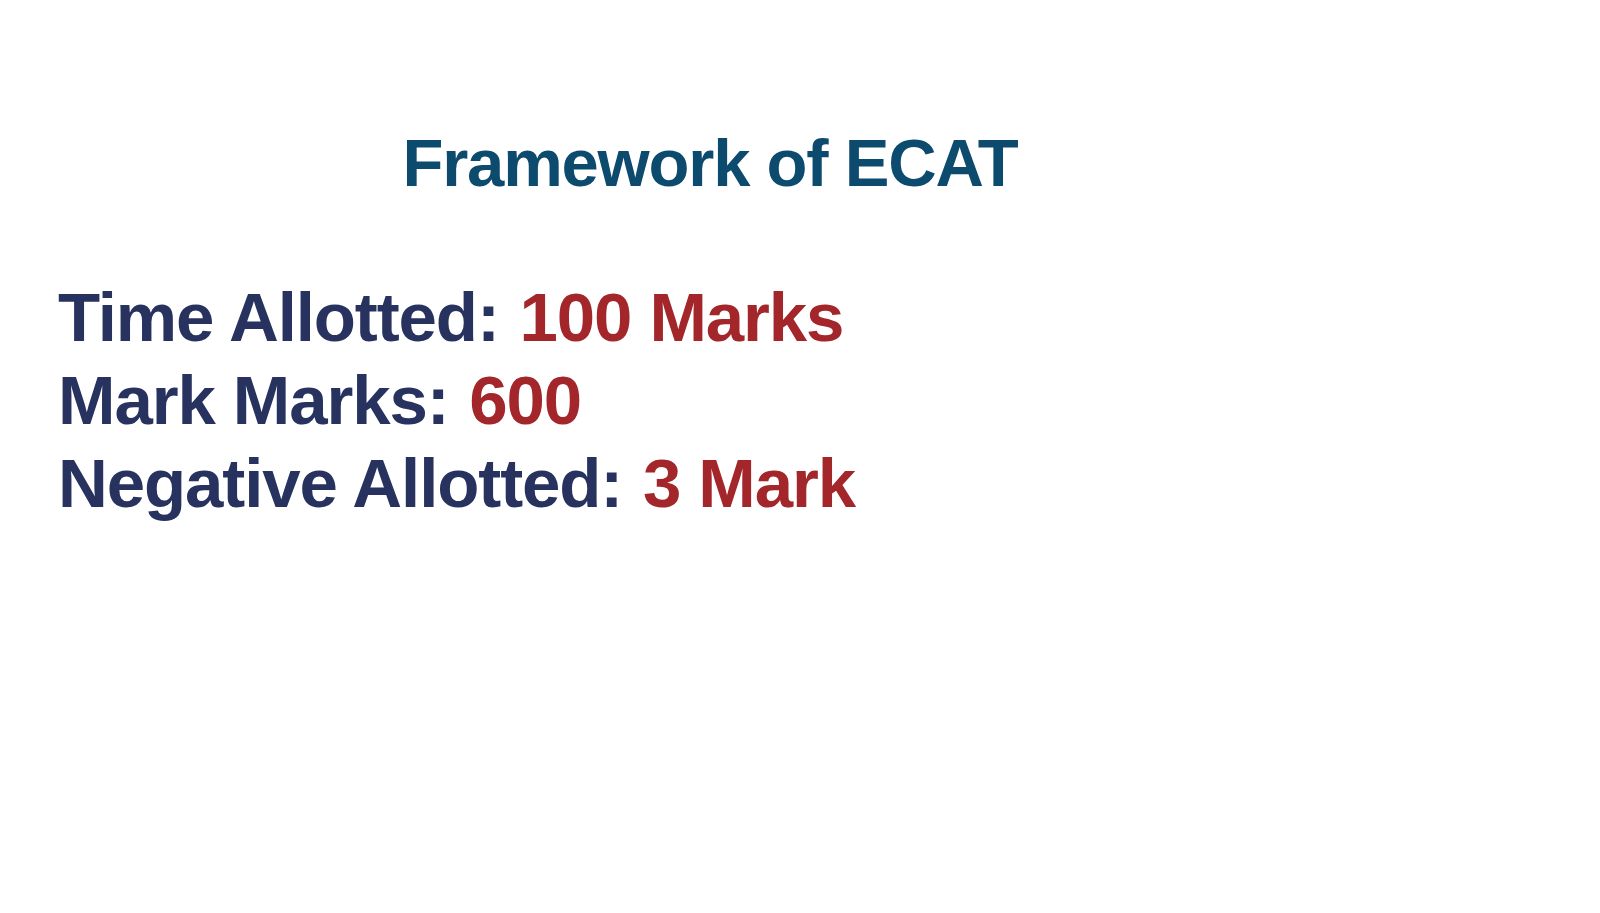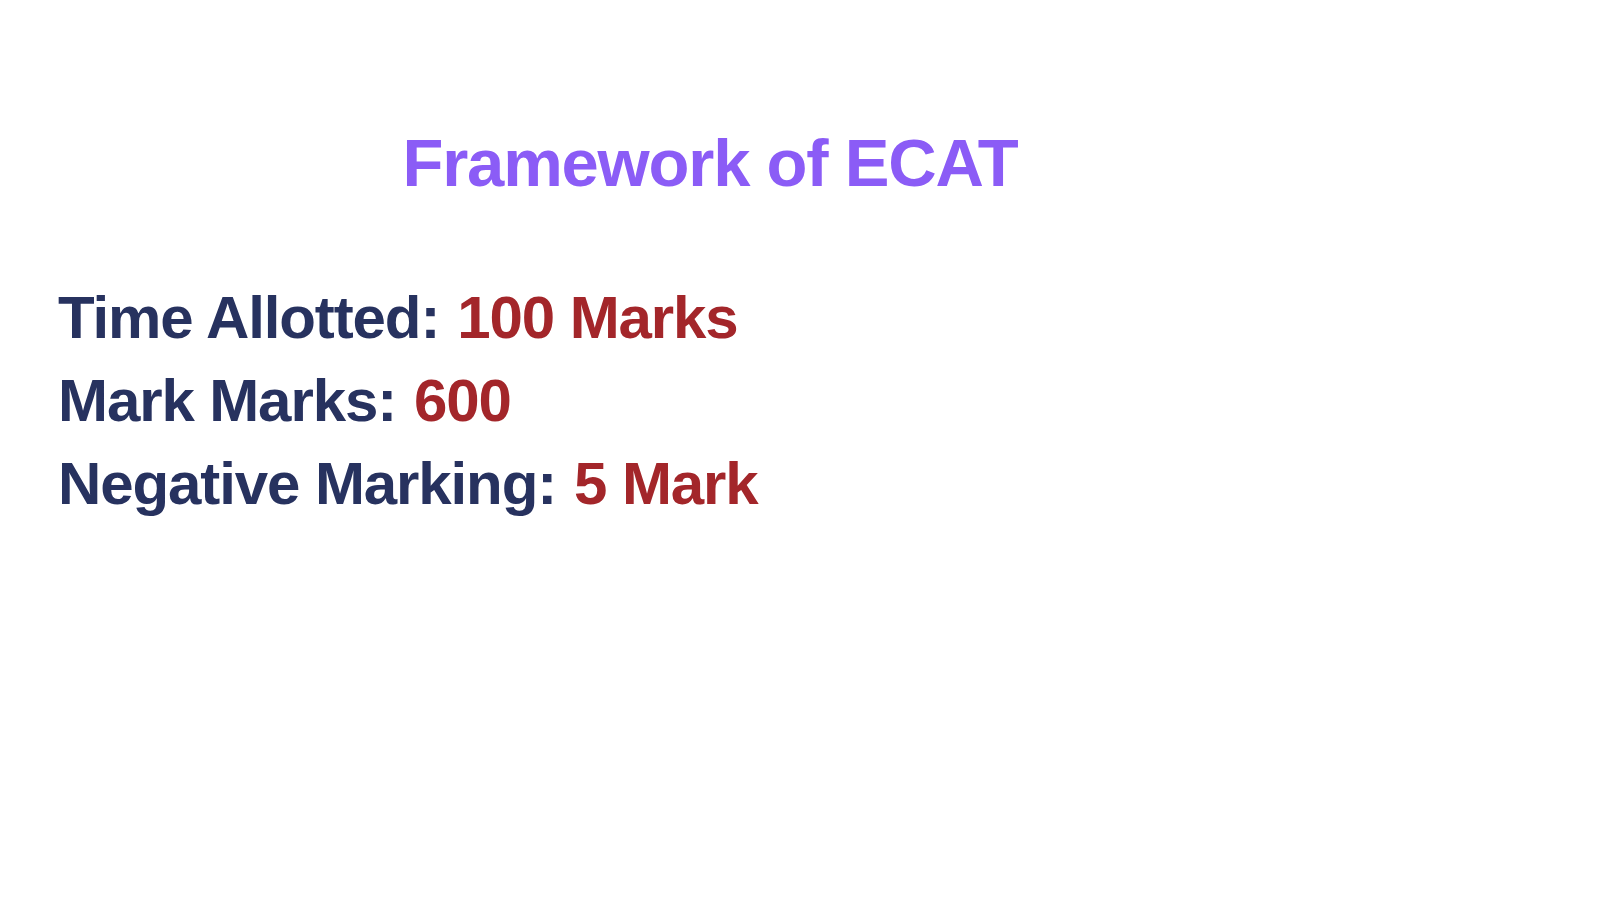--- a/index.html
+++ b/index.html
@@ -27,34 +27,34 @@
   .slide-title {
     position: absolute;
     top: 84px;
     left: 0;
     width: 1420px;
     text-align: center;
     font-size: 67px;
     line-height: 1.0;
     font-weight: 700;
     letter-spacing: -1.2px;
-    color: #8b5cf6;
+    color: #0c4a6e;
     white-space: nowrap;
   }
 
   
   .facts {
     position: absolute;
     top: 276px;
     left: 58px;
     width: 1480px;
   }
 
   .fact-line {
-    font-size: 60px;
+    font-size: 69px;
     line-height: 83px;
     font-weight: 700;
     letter-spacing: -1.1px;
     white-space: nowrap;
     color: #27325f;
   }
 
   .fact-label {
     color: #27325f;
     font-weight: 700;
@@ -82,18 +82,18 @@
     <div class="fact-line">
       <span class="fact-label">Time Allotted:</span><span class="gap"></span><span class="fact-value">100 Marks</span>
     </div>
 
     <div class="fact-line">
       <span class="fact-label">Mark Marks:</span><span class="gap"></span><span class="fact-value">600</span>
     </div>
 
 
     <div class="fact-line">
-      <span class="fact-label">Negative Marking:</span><span class="gap"></span><span class="fact-value">5 Mark</span>
+      <span class="fact-label">Negative Allotted:</span><span class="gap"></span><span class="fact-value">3 Mark</span>
     </div>
 
 
   </div>
 </div>
 
 </body></html>

